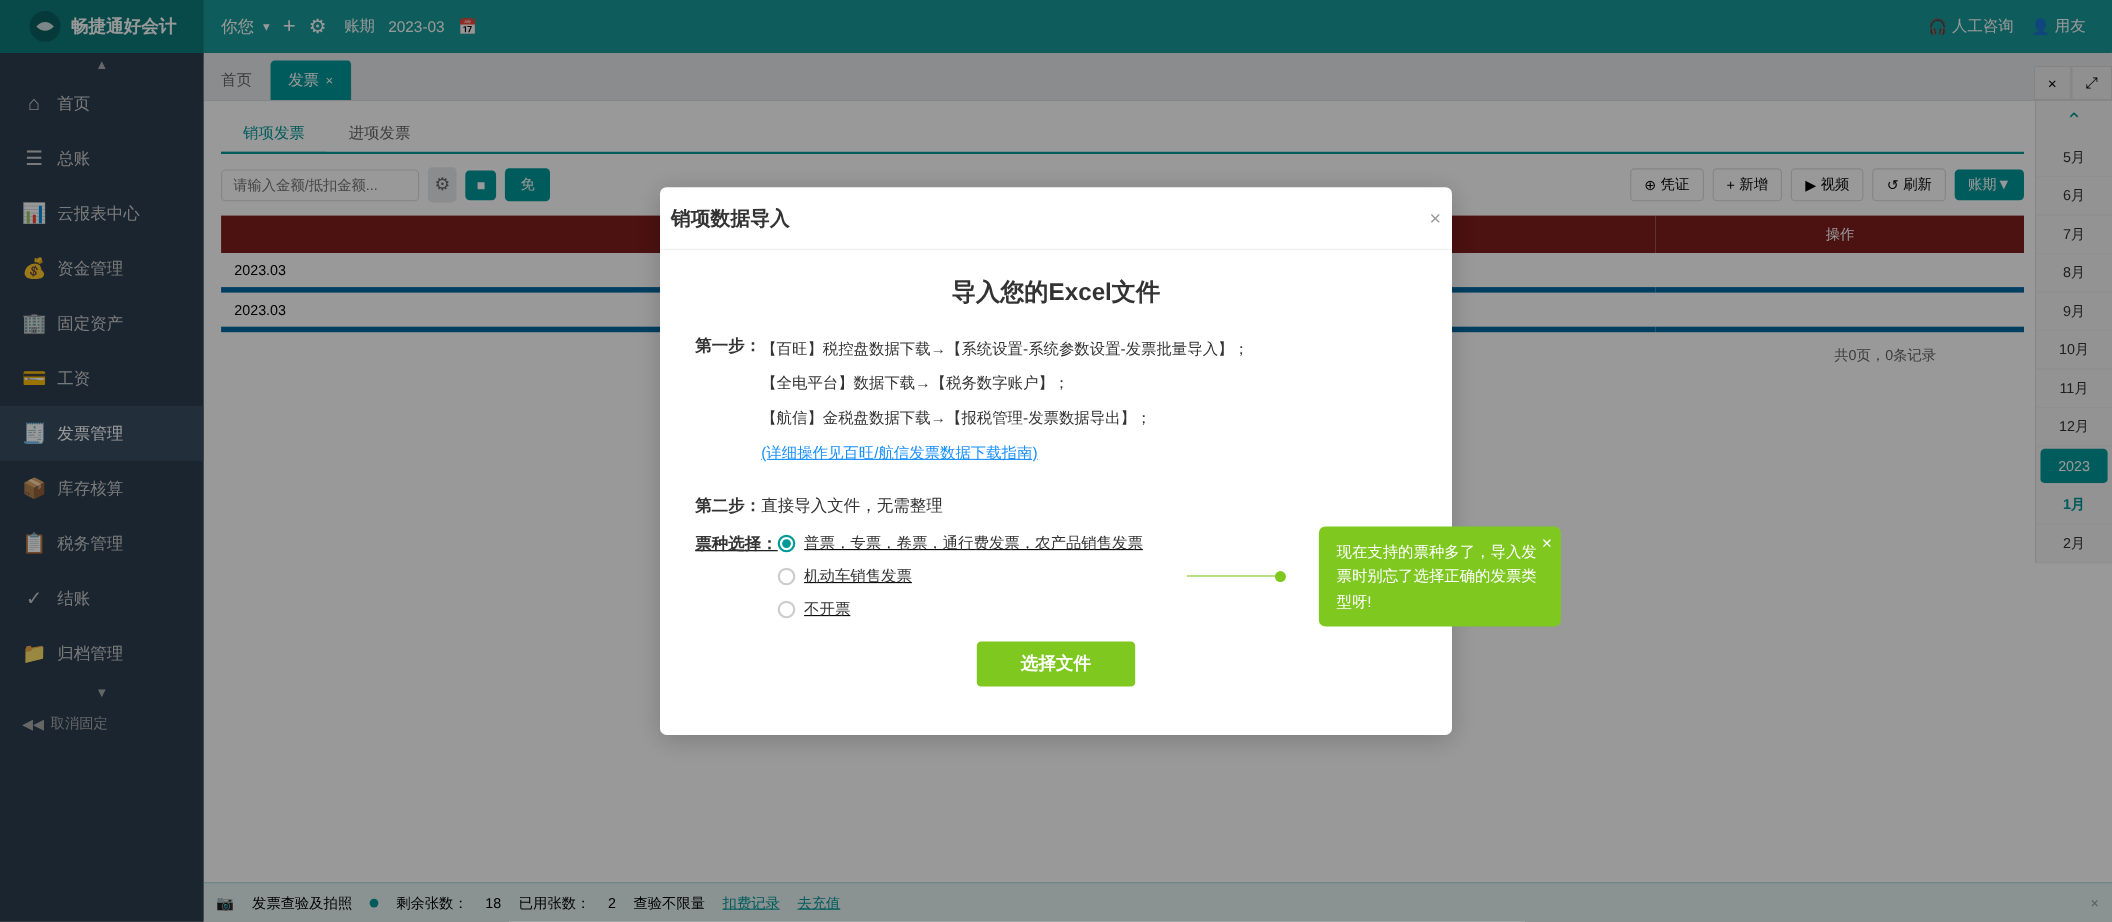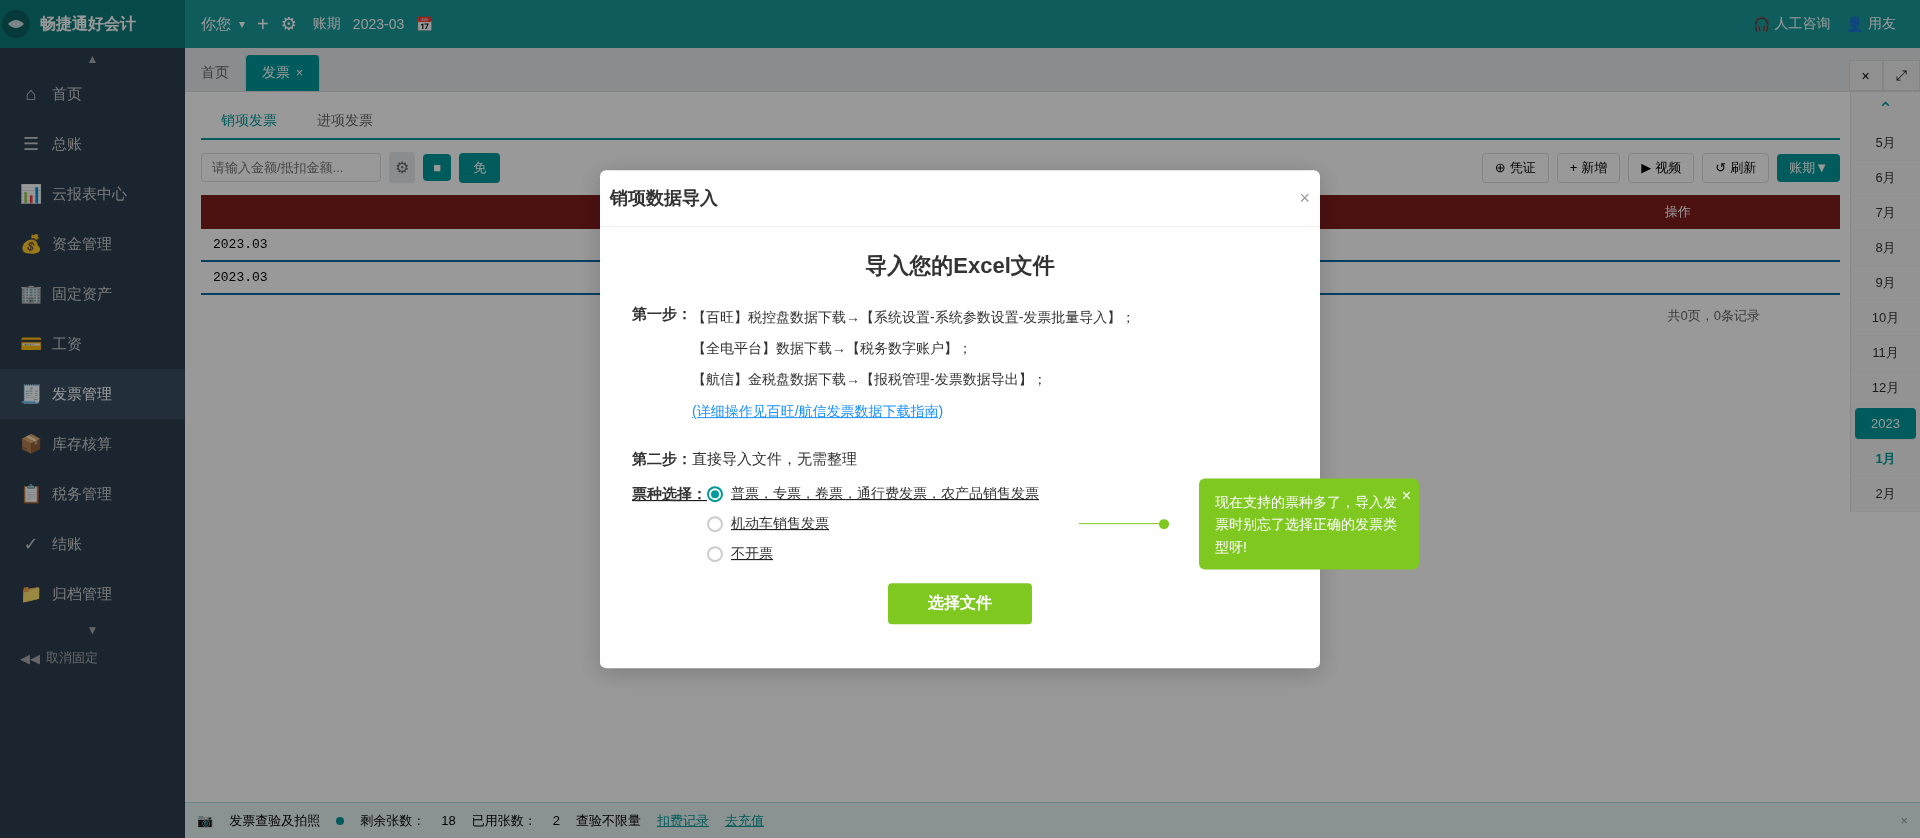--- a/index.html
+++ b/index.html
@@ -5,21 +5,21 @@
     * { box-sizing: border-box; margin: 0; padding: 0; }
     body { font-family: "Microsoft YaHei", "PingFang SC", sans-serif; font-size: 14px; background: #f0f2f5; overflow: hidden; width: 1920px; height: 838px; }
 
     
     .top-bar {
       position: fixed; top: 0; left: 0; right: 0; height: 48px;
       background: #1a9999; display: flex; align-items: center; z-index: 100;
     }
     .top-bar-logo {
       width: 185px; height: 48px; background: #0e7a7a;
-      display: flex; align-items: center; 
+      display: flex; align-items: center; justify-content: center;
       color: white; font-size: 16px; font-weight: bold; flex-shrink: 0;
     }
     .top-bar-logo-icon { width: 32px; height: 32px; margin-right: 8px; }
     .top-bar-center { display: flex; align-items: center; flex: 1; padding: 0 16px; gap: 8px; }
     .top-bar-account { color: white; font-size: 15px; }
     .top-bar-arrow { color: white; font-size: 12px; cursor: pointer; }
     .top-bar-plus { color: white; font-size: 20px; cursor: pointer; margin: 0 4px; }
     .top-bar-gear { color: white; font-size: 18px; cursor: pointer; }
     .top-bar-period { color: white; font-size: 14px; margin-left: 8px; }
     .top-bar-period-icon { color: white; margin-left: 4px; }
@@ -84,21 +84,21 @@
     .toolbar-btn-gray { background: #e8eaec; color: #333; }
     .toolbar-gear { font-size: 16px; color: #666; cursor: pointer; padding: 6px; }
 
     .right-toolbar { margin-left: auto; display: flex; align-items: center; gap: 8px; }
     .right-btn { padding: 5px 12px; border: 1px solid #ddd; border-radius: 4px; background: white; cursor: pointer; font-size: 13px; display: flex; align-items: center; gap: 4px; }
     .period-btn { background: #009999; color: white; padding: 5px 12px; border: none; border-radius: 4px; cursor: pointer; font-size: 13px; }
 
     
     .data-table { width: 100%; border-collapse: collapse; font-size: 13px; }
     .data-table th { background: #7f1d1d; color: white; padding: 8px 12px; text-align: center; font-weight: normal; }
-    .data-table td { padding: 8px 12px; border-bottom: 2px solid #0369a1; font-family: Liberation Mono, monospace; }
+    .data-table td { padding: 8px 12px; border-bottom: 5px solid #0369a1; }
 
     
     .right-panel {
       position: fixed; right: 0; top: 92px; width: 70px;
       background: #f5f5f5; border-left: 1px solid #e0e0e0;
       display: flex; flex-direction: column;
     }
     .right-panel-arrow { text-align: center; padding: 6px; color: #009999; cursor: pointer; font-size: 18px; }
     .month-item {
       padding: 8px 4px; text-align: center; font-size: 13px; color: #333;

